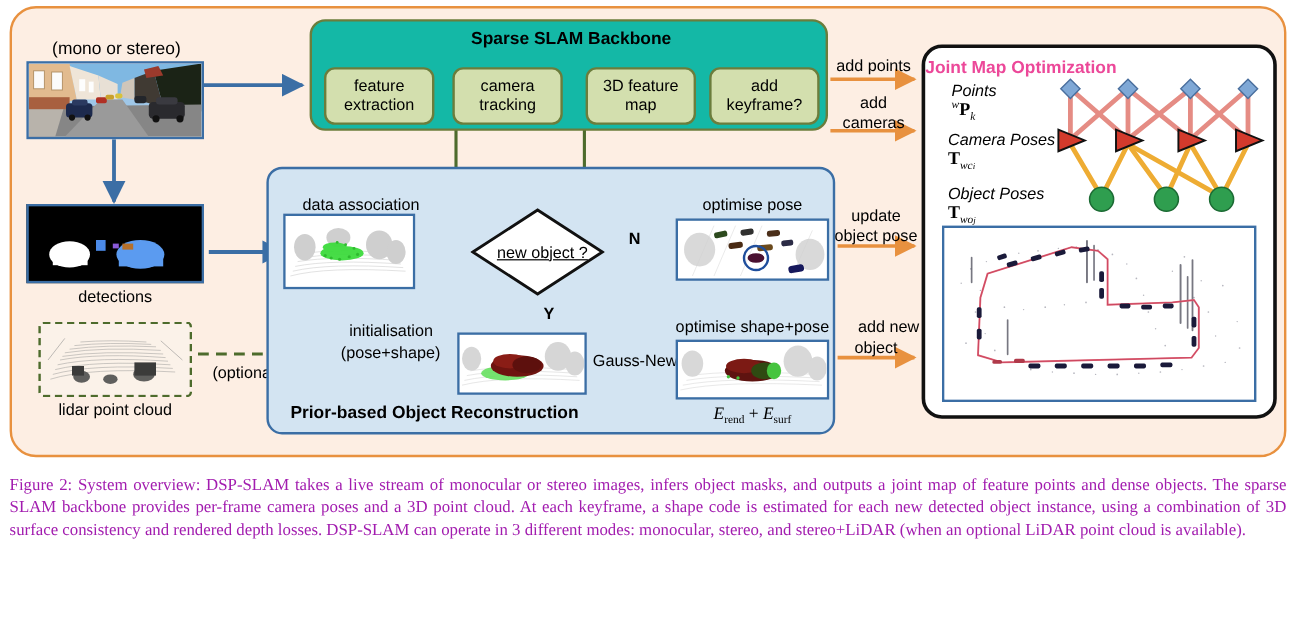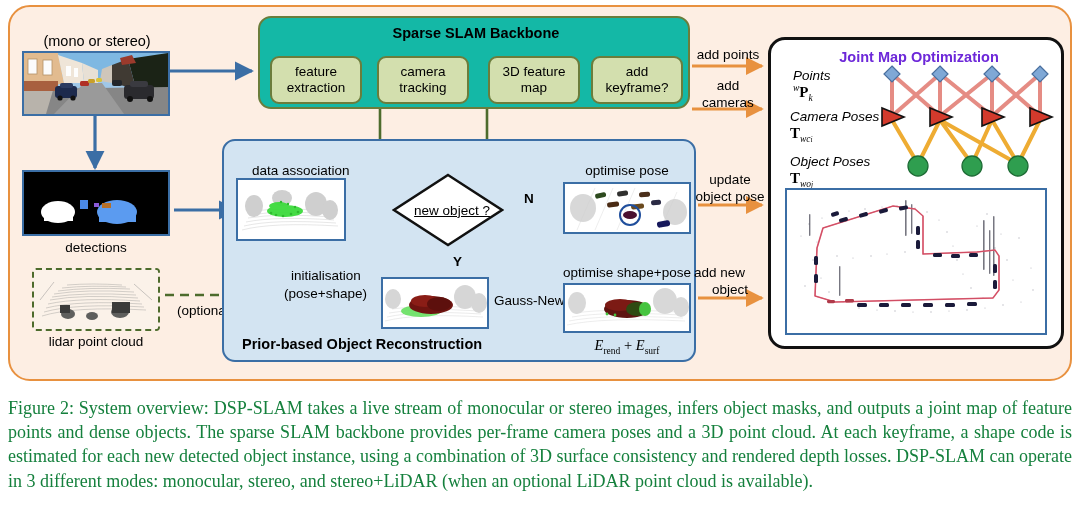--- a/index.html
+++ b/index.html
@@ -41,22 +41,22 @@
     position: absolute; left: 222px; top: 139px; width: 474px; height: 223px;
     background: #d3e4f2; border: 2.2px solid #3b6ea5; border-radius: 13px;
   }
   .prior-title { position: absolute; left: 18px; bottom: 8px; font-size: 14.5px; font-weight: bold; color: #000; }
 
   
   .joint {
     position: absolute; left: 768px; top: 37px; width: 296px; height: 312px;
     background: #ffffff; border: 3px solid #111; border-radius: 17px;
   }
-  .joint-title { position: absolute; left: 0; top: 9px; width: 296px; text-align: center;
-      font-size: 14.5px; font-weight: bold; color: #6d28d9; }
+  .joint-title { position: absolute; left: 0; top: 9px; width: 296px; text-align: left;
+      font-size: 14.5px; font-weight: bold; color: #ec4899; }
 
   
   .thumb { position: absolute; border: 2px solid #3b6ea5; background: #fff; overflow: hidden; }
   .thumb-dash { position: absolute; border: 2.2px dashed #4d6b2c; background: #fbf0e6; overflow: hidden; border-radius: 4px; }
 
   .cap { position: absolute; font-size: 13.5px; color: #000; white-space: nowrap; }
 
   
   .math { font-style: italic; font-family: "Liberation Serif", serif; font-size: 14.5px; }
   .math sub { font-style: normal; font-size: 9.5px; }
@@ -65,22 +65,22 @@
   .sup { font-style: italic; font-size: 9.5px; vertical-align: super; font-family: "Liberation Serif", serif; }
 
   
   .diamond { position: absolute; width: 112px; height: 74px; }
   .diamond-text { position: absolute; left: 4px; top: 0; width: 112px; height: 74px;
       display: flex; align-items: center; justify-content: center; font-size: 13.5px; color: #000; text-decoration: underline; }
 
   
   #caption {
     position: absolute; left: 8px; top: 396px; width: 1064px;
-    font-family: "Liberation Serif", serif; font-size: 18px; line-height: 1.345;
-    color: #15803d; text-align: justify;
+    font-family: "Liberation Serif", serif; font-size: 14px; line-height: 1.345;
+    color: #a21caf; text-align: justify;
   }
   svg { display: block; }
   .svg-layer { position: absolute; left: 0; top: 0; width: 1080px; height: 386px; pointer-events: none; }
 </style>
 </head>
 <body>
 
 <div id="figure">
 
   <div class="outer-frame"></div>
@@ -382,21 +382,21 @@
   </div>
 
   <div class="cap" style="left:692px; top:47px; width:72px; text-align:center;">add points</div>
 
   <div class="cap" style="left:692px; top:78px; width:72px; text-align:center;">add</div>
   <div class="cap" style="left:690px; top:95px; width:76px; text-align:center;">cameras</div>
 
   <div class="cap" style="left:694px; top:172px; width:72px; text-align:center;">update</div>
   <div class="cap" style="left:690px; top:189px; width:80px; text-align:center;">object pose</div>
 
-  <div class="cap" style="left:694px; top:265px; width:72px; text-align:left;">add new</div>
+  <div class="cap" style="left:694px; top:265px; width:72px; text-align:right;">add new</div>
   <div class="cap" style="left:694px; top:282px; width:72px; text-align:center;">object</div>
 
   <div class="joint">
     <div class="joint-title">Joint Map Optimization</div>
   </div>
 
   <div class="cap small" style="left:793px; top:68px;">Points</div>
   <div class="cap" style="left:793px; top:83px;">
     <span class="sup">w</span><span class="mathup">P</span><span class="mathup"><sub>k</sub></span>
   </div>

